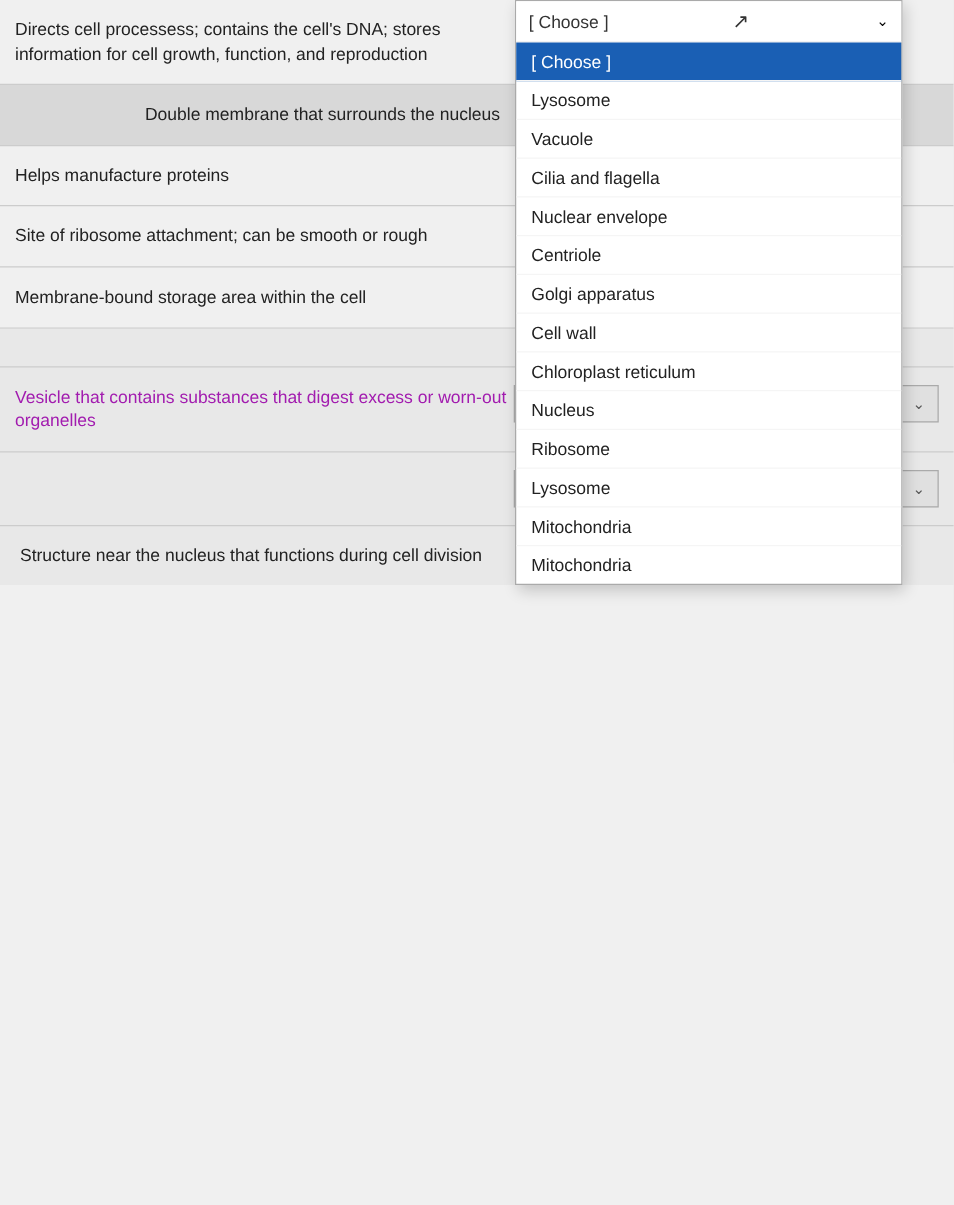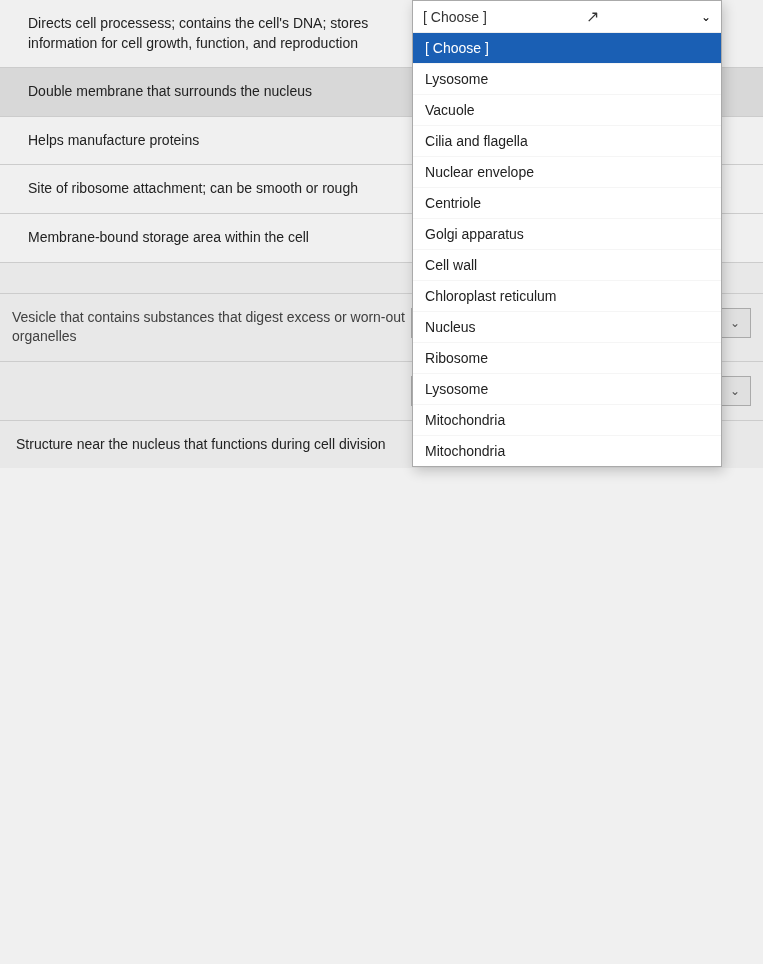--- a/index.html
+++ b/index.html
@@ -29,38 +29,39 @@
       width: 100%;
       border-collapse: collapse;
       background: #f0f0f0;
     }
 
     .quiz-table tr {
       border-bottom: 1px solid #ccc;
     }
 
     .quiz-table td {
-      padding: 14px 28px;
+      padding: 14px 12px;
       vertical-align: middle;
     }
 
     .description-cell {
       width: 54%;
       color: #222;
       line-height: 1.4;
     }
 
     .select-cell {
       width: 46%;
       position: relative;
     }
 
     
     .row-highlight td {
       background: #d8d8d8;
+      text-align: right;
     }
 
     .dropdown-trigger {
       display: flex;
       align-items: center;
       justify-content: space-between;
       background: #fff;
       border: 1px solid #aaa;
       padding: 6px 10px;
       cursor: pointer;
@@ -133,21 +134,21 @@
 
     .bottom-row {
       display: flex;
       align-items: flex-start;
       border-top: 1px solid #ccc;
       padding: 14px 12px;
     }
 
     .bottom-desc {
       width: 54%;
-      color: #404040;
+      color: #a21caf;
       line-height: 1.4;
     }
 
     .bottom-select {
       width: 46%;
     }
 
     .simple-dropdown {
       display: flex;
       align-items: center;

